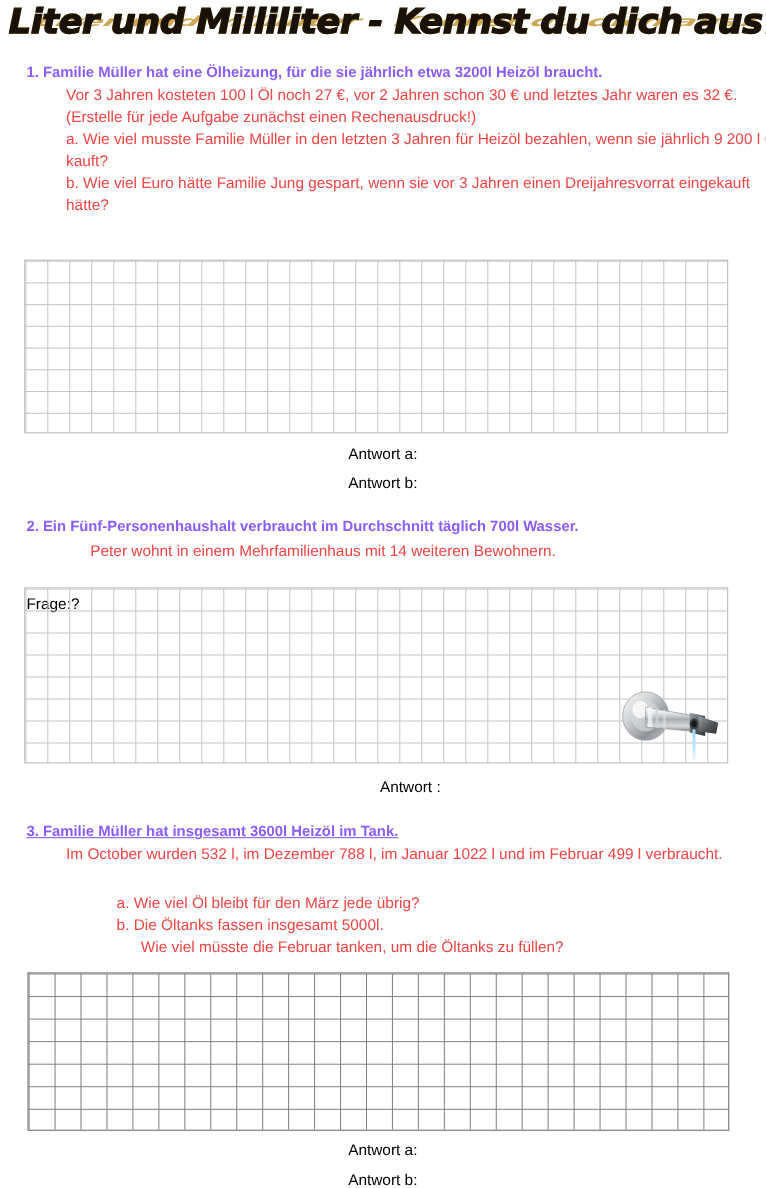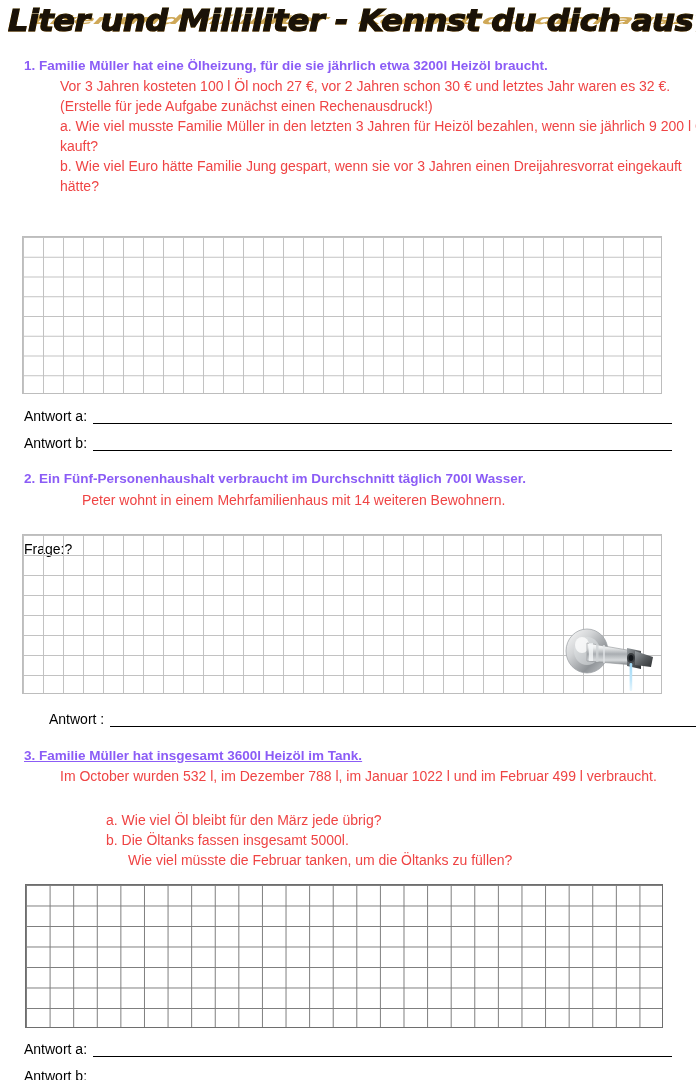--- a/index.html
+++ b/index.html
@@ -85,21 +85,22 @@
   }
 
   
   .answer-row {
     position: absolute;
     left: 24px;
     width: 648px;
     height: 20px;
     font-size: 14px;
     display: flex;
-    align-items: flex-end;
+    align-items: center;
+    flex-direction: column;
   }
   .answer-label { white-space: nowrap; }
   .answer-rule {
     flex: 1;
     border-bottom: 1.3px solid #000;
     margin-left: 6px;
     height: 14px;
   }
 
   

